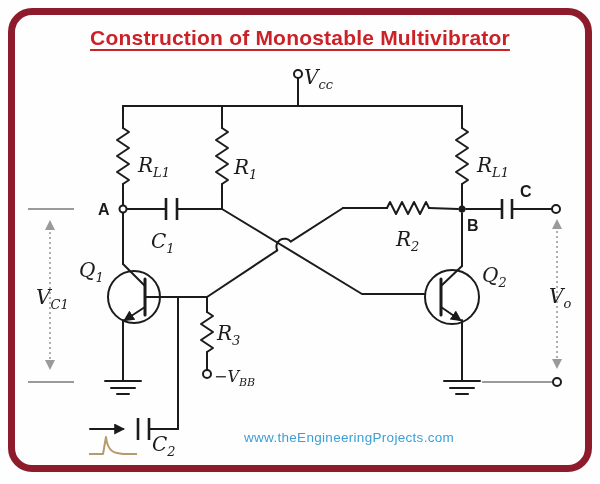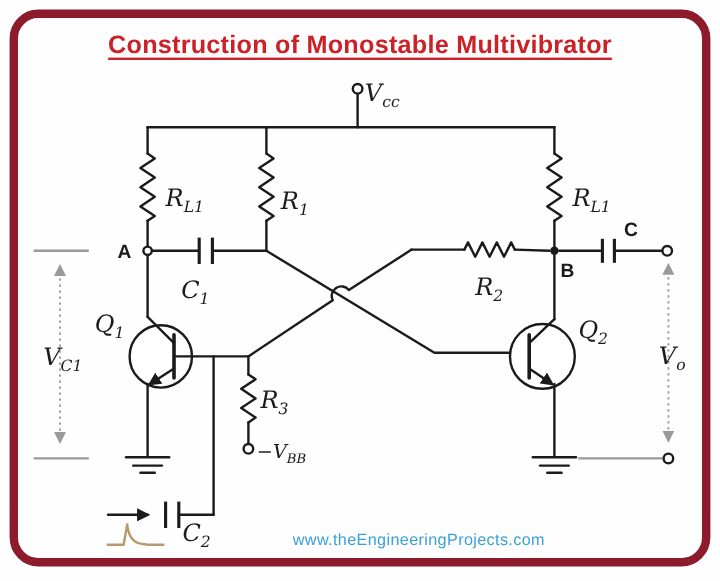--- a/index.html
+++ b/index.html
@@ -5,21 +5,21 @@
   html,body{margin:0;padding:0;background:#ffffff;}
   .page{position:relative;width:600px;height:484px;background:#fefefe;overflow:hidden;
         font-family:"Liberation Sans",sans-serif;}
   .frame{position:absolute;left:8px;top:8px;width:584px;height:464px;box-sizing:border-box;
          border:7px solid var(--c-border,#8e1b2b);border-radius:24px;}
   .title{position:absolute;top:26px;left:0;right:0;text-align:center;
          font-size:21px;font-weight:bold;color:var(--c-title,#cb2127);
          text-decoration:underline;text-decoration-thickness:2px;text-underline-offset:4px;
          letter-spacing:.2px;}
   .site{position:absolute;left:244px;top:430px;font-size:13.5px;
-        color:var(--c-website,#3aa0d8);letter-spacing:.3px;margin-top:12px;}
+        color:var(--c-website,#3aa0d8);letter-spacing:.3px;}
   svg.circuit{position:absolute;left:0;top:0;}
   .wire{stroke:var(--c-wire,#1b1b1b);stroke-width:2;fill:none;stroke-linecap:round;stroke-linejoin:round;}
   .bar{stroke:var(--c-wire,#1b1b1b);stroke-width:3;fill:none;stroke-linecap:round;}
   .plate{stroke:var(--c-wire,#1b1b1b);stroke-width:2.6;fill:none;stroke-linecap:butt;}
   .term{stroke:var(--c-wire,#1b1b1b);stroke-width:2;fill:#ffffff;}
   .dot{fill:var(--c-wire,#1b1b1b);stroke:none;}
   .tcircle{stroke:var(--c-wire,#1b1b1b);stroke-width:2;fill:#ffffff;}
   .meas{stroke:var(--c-measure,#9a9a9a);stroke-width:2;fill:none;stroke-linecap:butt;}
   .meas-dash{stroke:var(--c-measure,#9a9a9a);stroke-width:1.6;fill:none;stroke-dasharray:2 3;}
   .pulse{stroke:var(--c-trigger,#b59a6e);stroke-width:2;fill:none;stroke-linejoin:round;}

